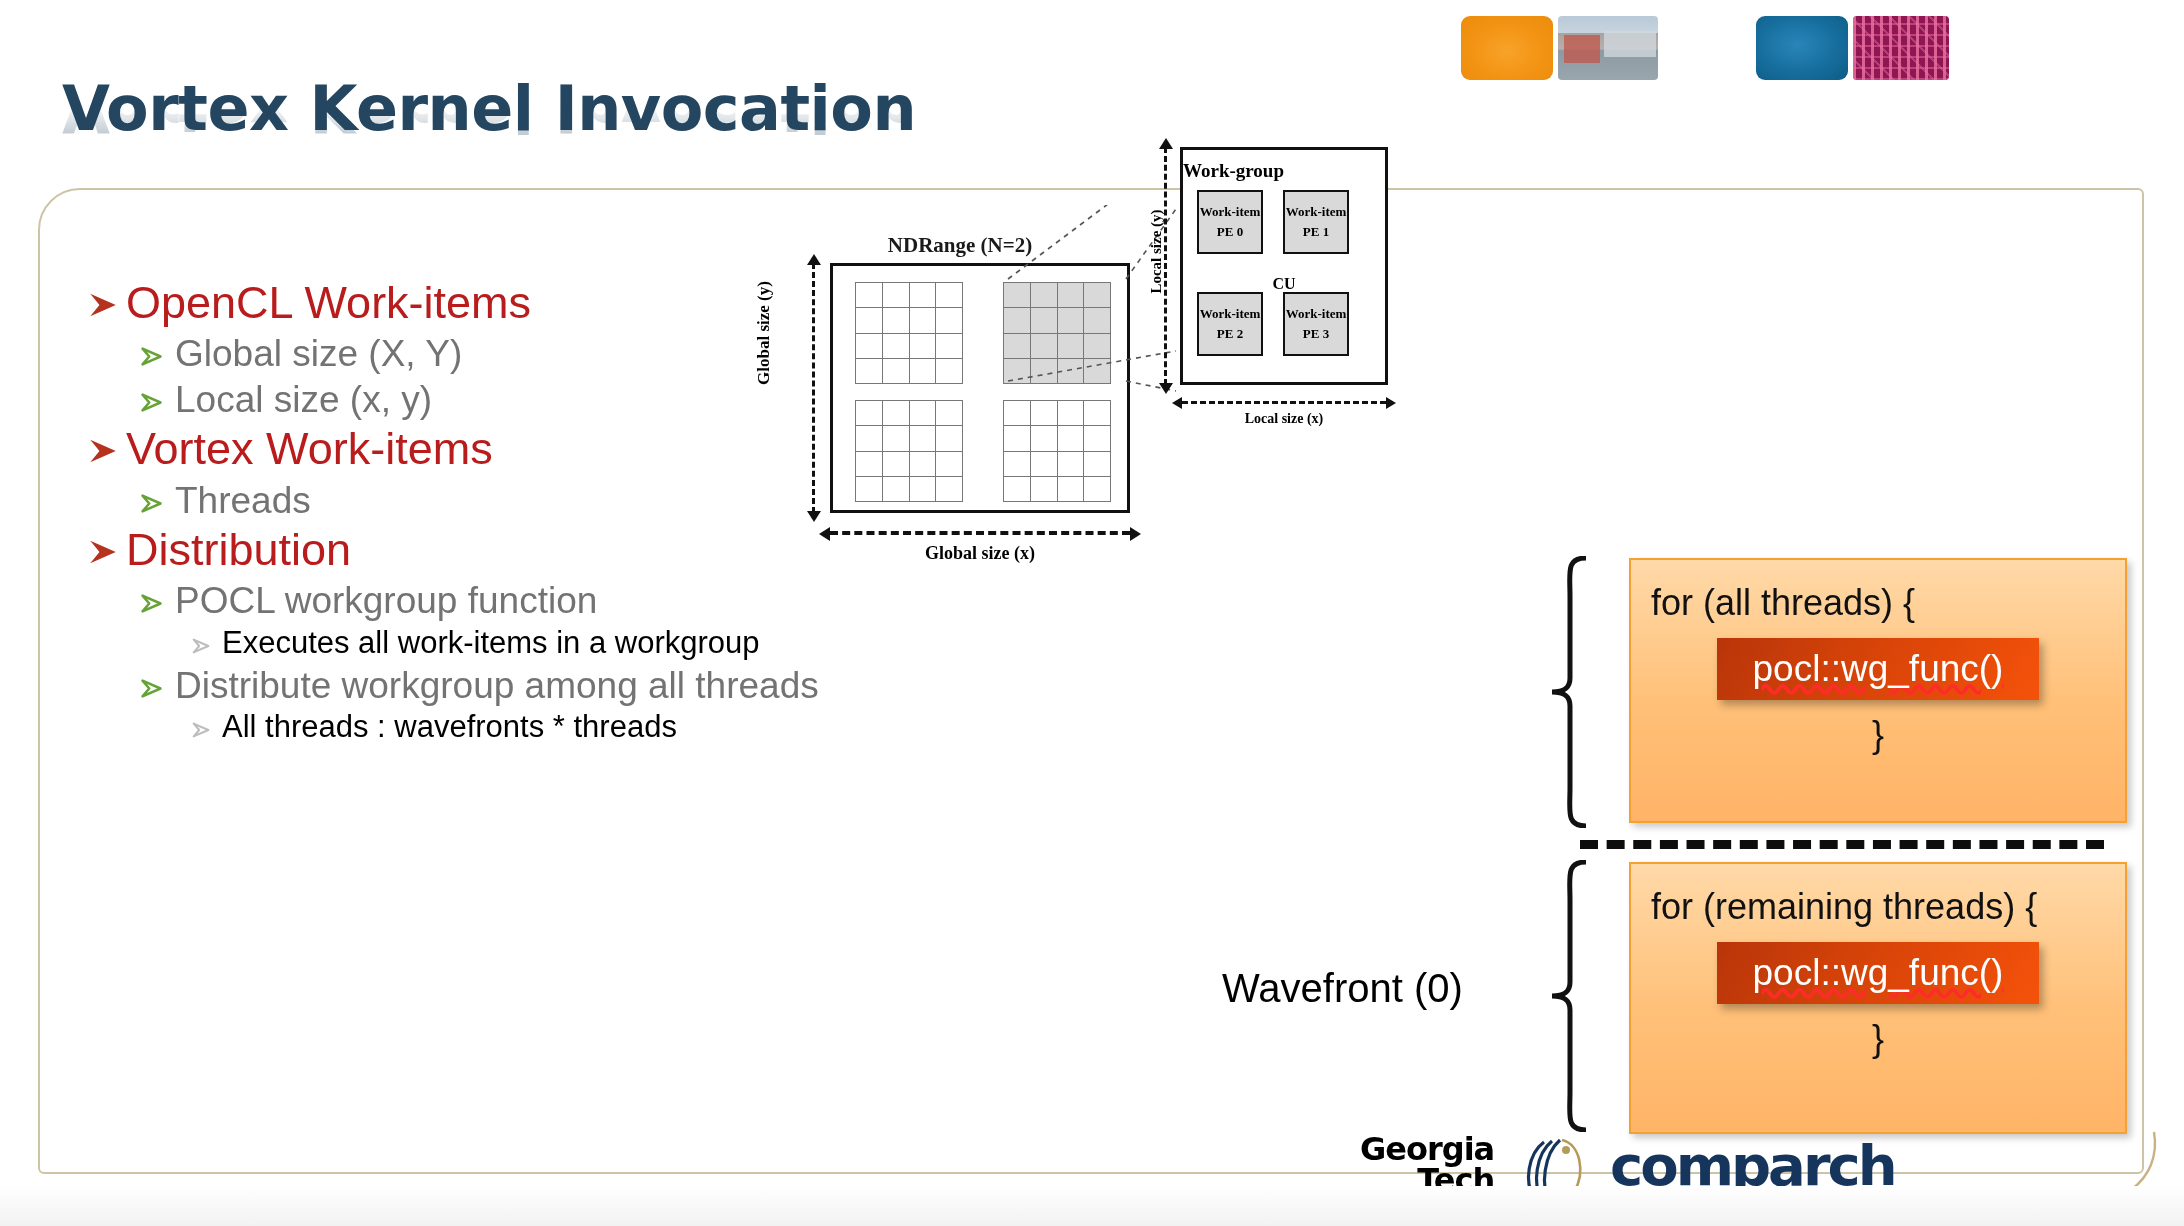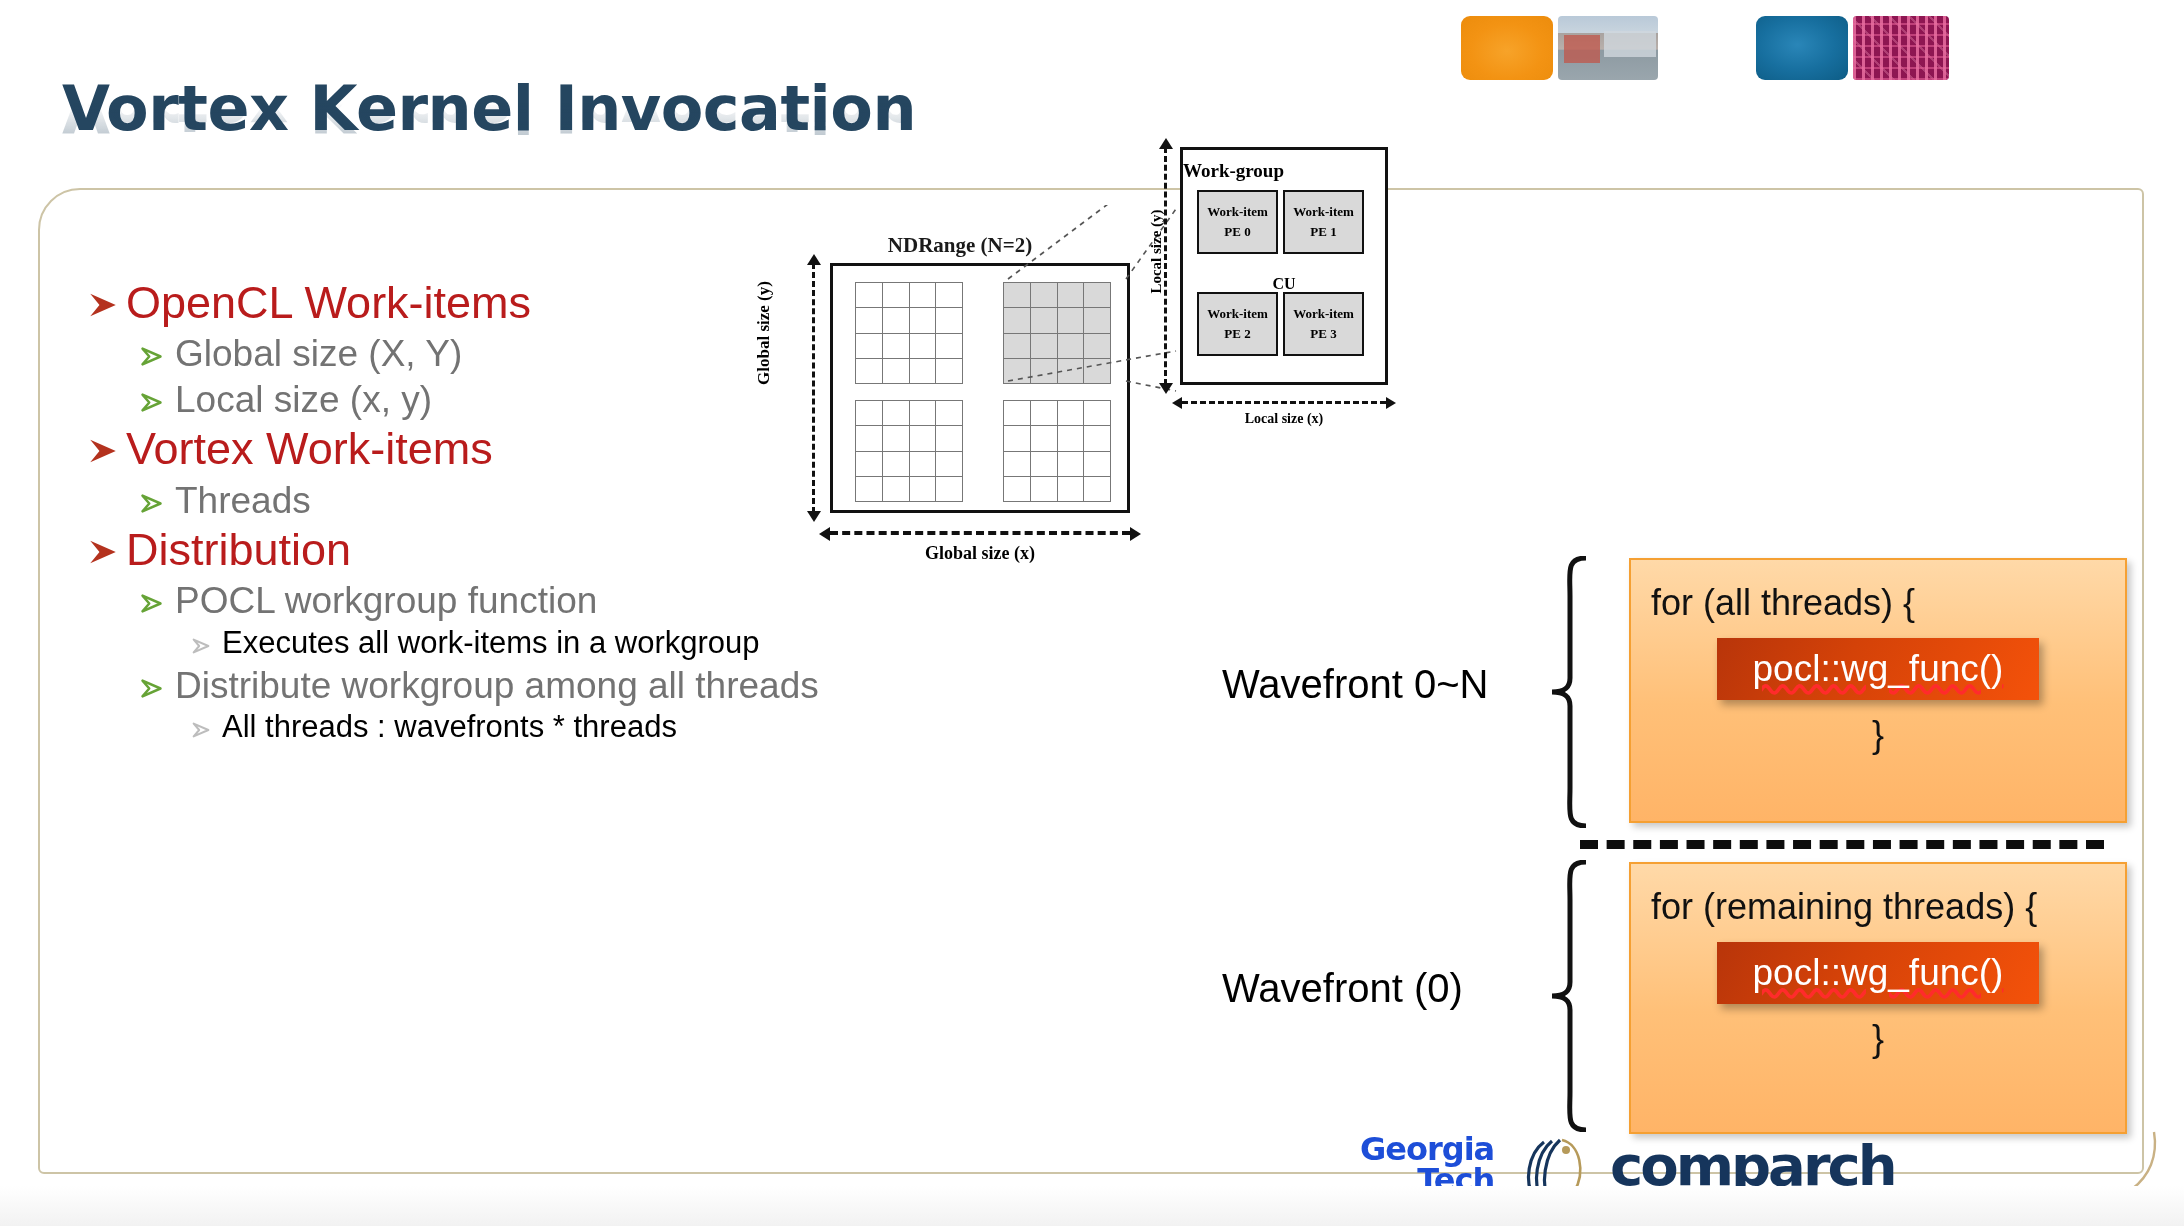--- a/index.html
+++ b/index.html
@@ -118,21 +118,21 @@
               border-top:7px solid transparent;border-bottom:7px solid transparent;border-right:11px solid #111; }
   #gx-arrow::after { content:""; position:absolute; top:-8px; right:-11px; width:0;height:0;
               border-top:7px solid transparent;border-bottom:7px solid transparent;border-left:11px solid #111; }
   #gx-label { position: absolute; left: 110px; top: 338px; width: 300px; text-align: center;
               font-size: 18px; font-weight: bold; }
 
   #wgbox { position: absolute; left: 460px; top: -58px; width: 208px; height: 238px;
            border: 3px solid #111; box-sizing: border-box; background: #fff; }
   #wg-title { position: absolute; left: 0; top: 10px; width: 100%; 
               font-size: 19px; font-weight: bold; }
-  .pe { position: absolute; width: 81px; height: 64px; background: #d9d9d9; border: 2.5px solid #111;
+  .pe { position: absolute; width: 66px; height: 64px; background: #d9d9d9; border: 2.5px solid #111;
         box-sizing: border-box; display: flex; flex-direction: column; align-items: center;
         justify-content: center; font-size: 13px; font-weight: bold; line-height: 1.55; }
   .pe0 { left: 14px; top: 40px; } .pe1 { left: 100px; top: 40px; }
   .pe2 { left: 14px; top: 142px; } .pe3 { left: 100px; top: 142px; }
   #cu-label { position: absolute; left: 0; top: 125px; width: 100%; text-align: center;
               font-size: 16px; font-weight: bold; }
   #ly-arrow { position: absolute; left: 444px; top: -58px; width: 0; height: 238px;
               border-left: 3px dashed #111; }
   #ly-arrow::before { content:""; position:absolute; left:-8px; top:-9px; width:0;height:0;
               border-left:7px solid transparent;border-right:7px solid transparent;border-bottom:11px solid #111; }
@@ -174,21 +174,21 @@
     font-size: 37px; color: #ffffff;
     text-decoration: underline wavy #ff2b2b;
     text-underline-offset: 3px;
   }
   .code-tail { font-size: 36px; color: #111; text-align: center; margin-top: 14px; }
   #separator { position: absolute; left: 1580px; top: 840px; width: 524px; height: 0;
                border-top: 9px dashed #0d0d0d; }
 
   
   #footer-logos { position: absolute; left: 1360px; top: 1128px; height: 82px; }
-  #gt-logo { position: absolute; left: 0; top: 6px; color: #1d4ed8; font-weight: bold;
+  #gt-logo { position: absolute; left: 0; top: 6px; color: #000000; font-weight: bold;
              font-size: 32px; line-height: 0.98; font-family: "DejaVu Sans", sans-serif; }
   #gt-line1 { display: block; letter-spacing: -1px; }
   #gt-line2 { display: block; text-align: right; letter-spacing: -1px; }
   #ca-mark { position: absolute; left: 158px; top: 4px; width: 76px; height: 76px; }
   #ca-word { position: absolute; left: 250px; top: 10px; color: #16355c;
              font-size: 56px; font-weight: bold; letter-spacing: -3px;
              font-family: "DejaVu Sans", sans-serif; line-height: 1; }
   #ca-swoosh { position: absolute; left: 690px; top: -2px; width: 120px; height: 90px; }
   #page-num { position: absolute; left: 2134px; top: 1182px; font-size: 26px;
               font-weight: bold; color: #111; }
@@ -391,21 +391,20 @@
       <div class="pe pe3">
         <div>Work-item</div>
         <div>PE 3</div>
       </div>
     </div>
 
     <div id="lx-arrow"></div>
     <div id="lx-label">Local size (x)</div>
   </div>
 
-  <div class="wf-label" id="wf-label-1">Wavefront 0~N</div>
   <svg class="brace" id="brace-1" viewBox="0 0 48 272" preserveAspectRatio="none">
     <path d="M40 2 C20 2 24 16 24 40 L24 122 C24 132 18 136 6 136 C18 136 24 140 24 150 L24 232 C24 256 20 270 40 270" fill="none" stroke="#111" stroke-width="5"></path>
   </svg>
   <div class="codebox" id="codebox-1">
     <div class="code-head">for (all threads) {</div>
     <div class="inner-call">
       <span>pocl::wg_func()</span>
     </div>
     <div class="code-tail">}</div>
   </div>

